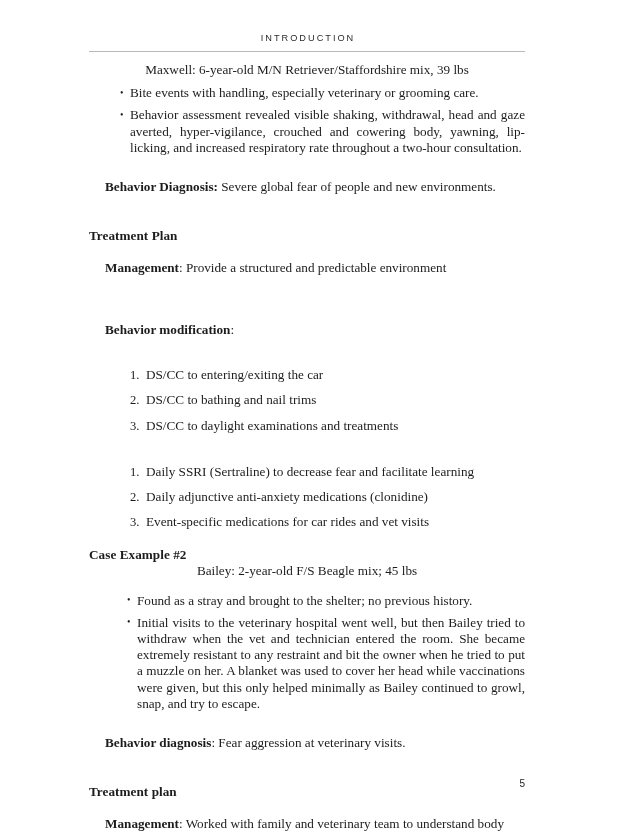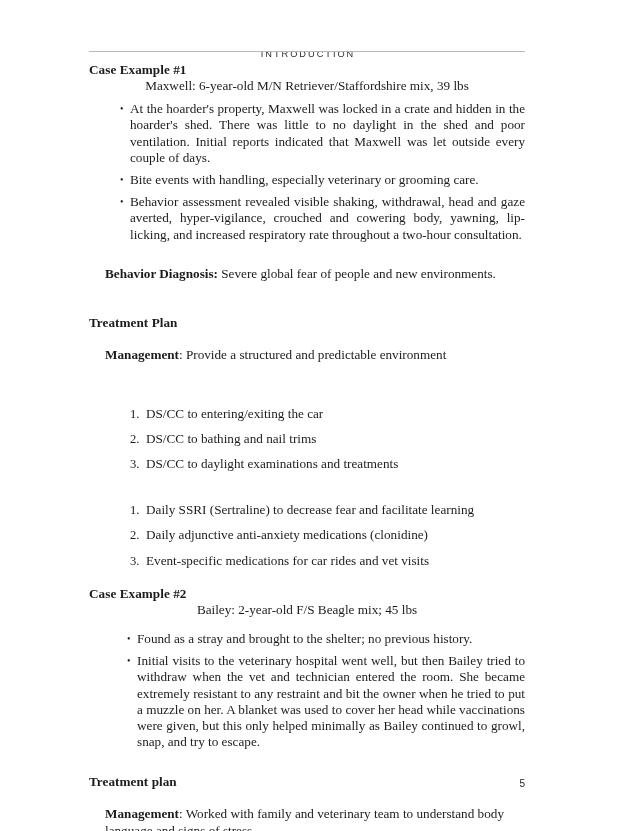--- a/index.html
+++ b/index.html
@@ -29,21 +29,20 @@
     position: absolute;
     left: 89px;
     top: 33px;
     width: 436px;
     text-align: center;
     font-family: "Liberation Sans", "DejaVu Sans", sans-serif;
     font-size: 9.2px;
     letter-spacing: 2.0px;
     color: #2b2b2b;
     text-indent: 2.0px;
-    margin-top: 16px;
   }
   .head-rule {
     position: absolute;
     left: 89px;
     top: 51px;
     width: 436px;
     height: 1px;
     background: #b9b9b9;
   }
 
@@ -142,48 +141,49 @@
 </head>
 <body>
 
 <div class="page">
 
   <div class="running-head">INTRODUCTION</div>
   <div class="head-rule"></div>
 
   <div class="content">
 
-    <p class="h-sub">Case Example #1</p>
 
     <p class="para">Maxwell: 6-year-old M/N Retriever/Staffordshire mix, 39 lbs</p>
 
     <div class="gap-sm"></div>
 
     <ul class="bul indent1">
-      <li>At the hoarder's property, Maxwell was locked in a crate and hidden in the hoarder's shed. There was little to no daylight in the shed and poor ventilation. Initial reports indicated that Maxwell was let outside every couple of days.</li>
       <li>Bite events with handling, especially veterinary or grooming care.</li>
       <li>Behavior assessment revealed visible shaking, withdrawal, head and gaze averted, hyper-vigilance, crouched and cowering body, yawning, lip-licking, and increased respiratory rate throughout a two-hour consultation.</li>
     </ul>
 
     <div class="gap-sm"></div>
 
     <p class="lead">
       <b>Behavior Diagnosis:</b><span> Severe global fear of people and new environments.</span>
     </p>
 
     <div class="gap-lg"></div>
 
     <p class="h-sub">Treatment Plan</p>
 
     <p class="lead">
       <b>Management</b><span>: Provide a structured and predictable environment</span>
     </p>
 
     <div class="gap-md"></div>
 
+    <p class="lead">
+      <b>Behavior modification</b><span>:</span>
+    </p>
 
     <div class="gap-md"></div>
 
     <ol class="num">
       <li>
         <span class="numlbl">1.</span><span>DS/CC to entering/exiting the car</span>
       </li>
       <li>
         <span class="numlbl">2.</span><span>DS/CC to bathing and nail trims</span>
       </li>
@@ -217,20 +217,23 @@
 
     <div class="gap-md"></div>
 
     <ul class="bul indent2">
       <li>Found as a stray and brought to the shelter; no previous history.</li>
       <li>Initial visits to the veterinary hospital went well, but then Bailey tried to withdraw when the vet and technician entered the room. She became extremely resistant to any restraint and bit the owner when he tried to put a muzzle on her. A blanket was used to cover her head while vaccinations were given, but this only helped minimally as Bailey continued to growl, snap, and try to escape.</li>
     </ul>
 
     <div class="gap-sm"></div>
 
+    <p class="lead">
+      <b>Behavior diagnosis</b><span>: Fear aggression at veterinary visits.</span>
+    </p>
 
     <div class="gap-lg"></div>
 
     <p class="h-sub">Treatment plan</p>
 
     <p class="lead">
       <b>Management</b><span>: Worked with family and veterinary team to understand body language and signs of stress</span>
     </p>
 
   </div>

